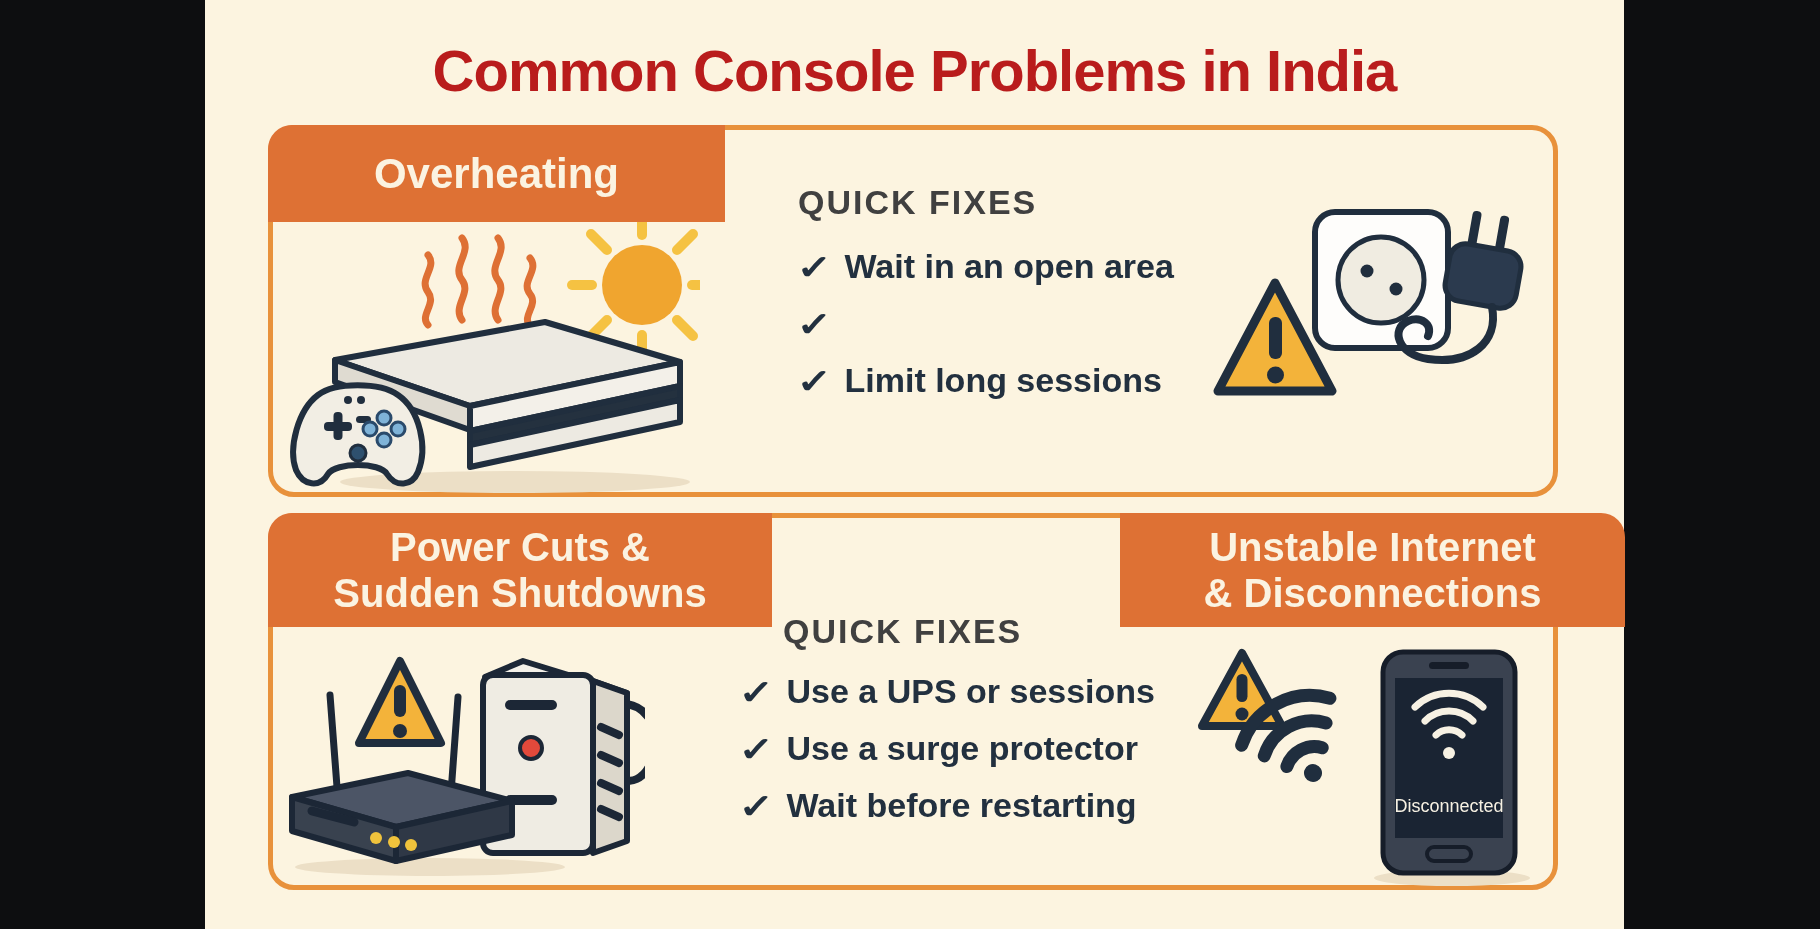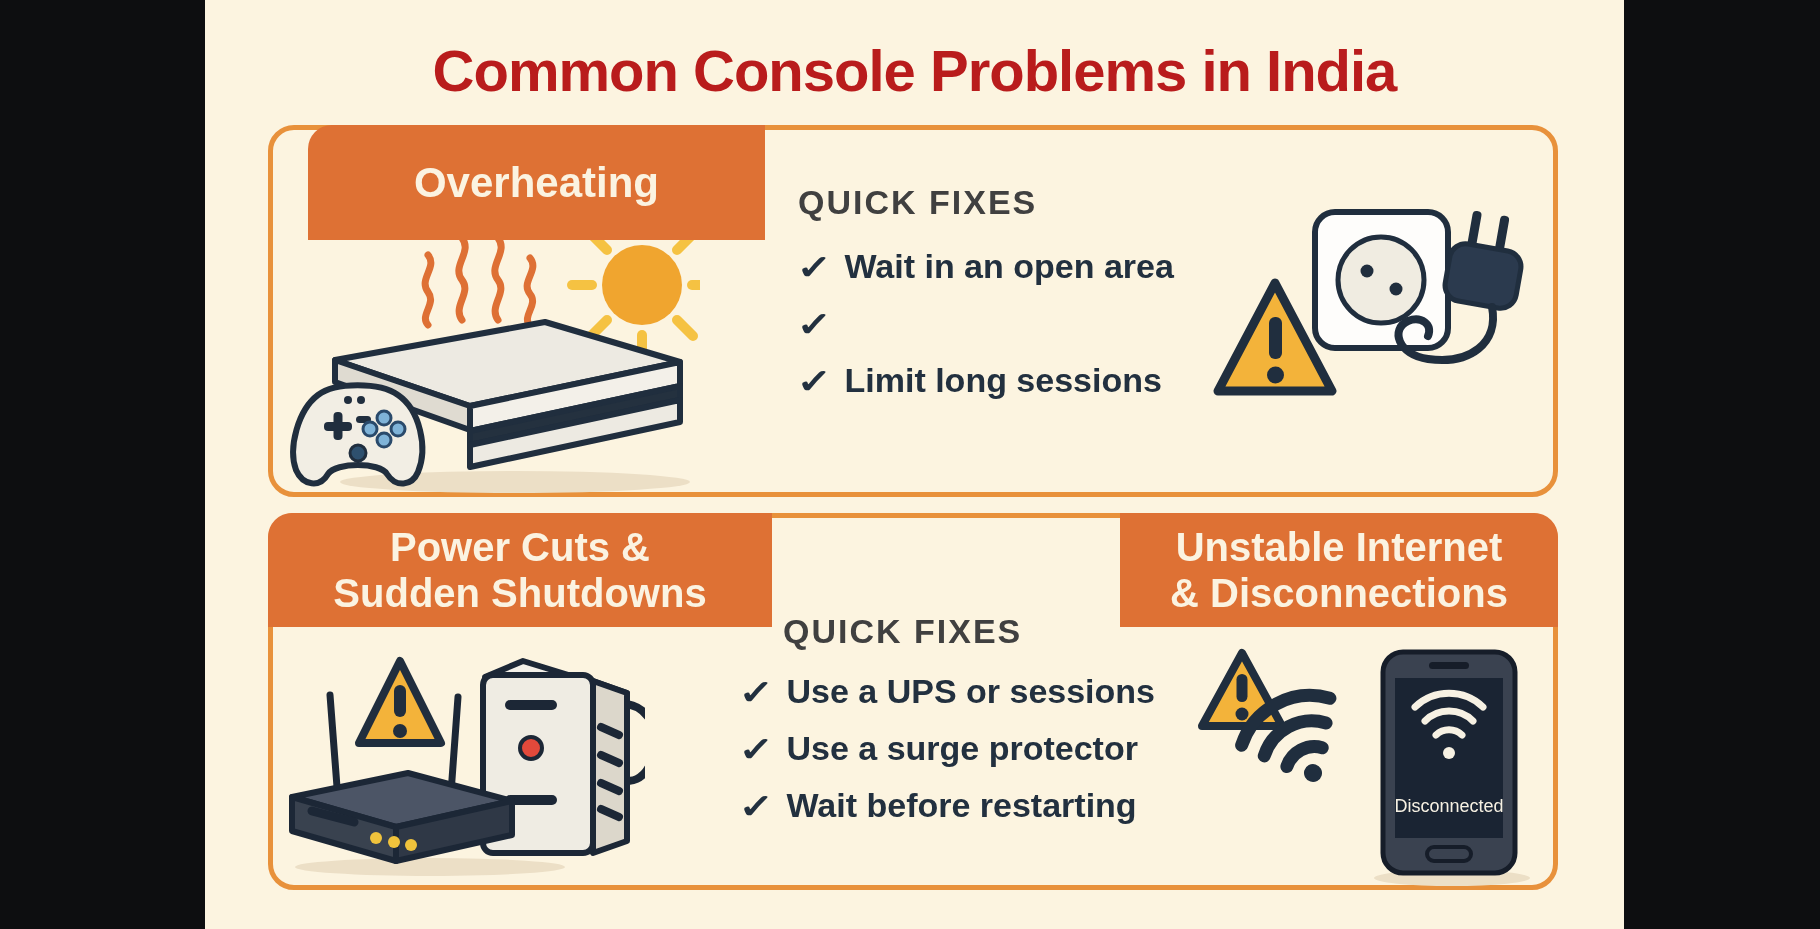--- a/index.html
+++ b/index.html
@@ -21,23 +21,23 @@
     position:absolute;box-sizing:border-box;
     border:5px solid #e8913b;border-radius:26px;
   }
   .panel-top{left:63px;top:125px;width:1290px;height:372px;}
   .panel-bottom{left:63px;top:513px;width:1290px;height:377px;}
   .hdr{
     position:absolute;background:#de7134;color:#fbf3e1;
     display:flex;flex-direction:column;align-items:center;justify-content:center;
     font-weight:700;text-align:center;z-index:3;
   }
-  .hdr-overheating{left:63px;top:125px;width:457px;height:115px;border-radius:24px 0 0 0;font-size:42px;margin-left:40px;}
+  .hdr-overheating{left:63px;top:125px;width:457px;height:97px;border-radius:24px 0 0 0;font-size:42px;}
   .hdr-power{left:63px;top:513px;width:504px;height:114px;border-radius:24px 0 0 0;font-size:40px;line-height:1.15;}
-  .hdr-internet{left:915px;top:513px;width:438px;height:114px;border-radius:0 24px 0 0;font-size:40px;line-height:1.15;}
+  .hdr-internet{left:915px;top:513px;width:505px;height:114px;border-radius:0 24px 0 0;font-size:40px;line-height:1.15;}
   .qf-title{
     position:absolute;font-size:34px;font-weight:700;letter-spacing:2px;color:#404040;z-index:2;
   }
   .qf-title-top{left:593px;top:183px;}
   .qf-title-bottom{left:578px;top:612px;}
   .qf-list{position:absolute;z-index:2;}
   .qf-list-top{left:595px;top:238px;}
   .qf-list-bottom{left:537px;top:663px;}
   .qf-item{
     height:57px;display:flex;align-items:center;gap:16px;

